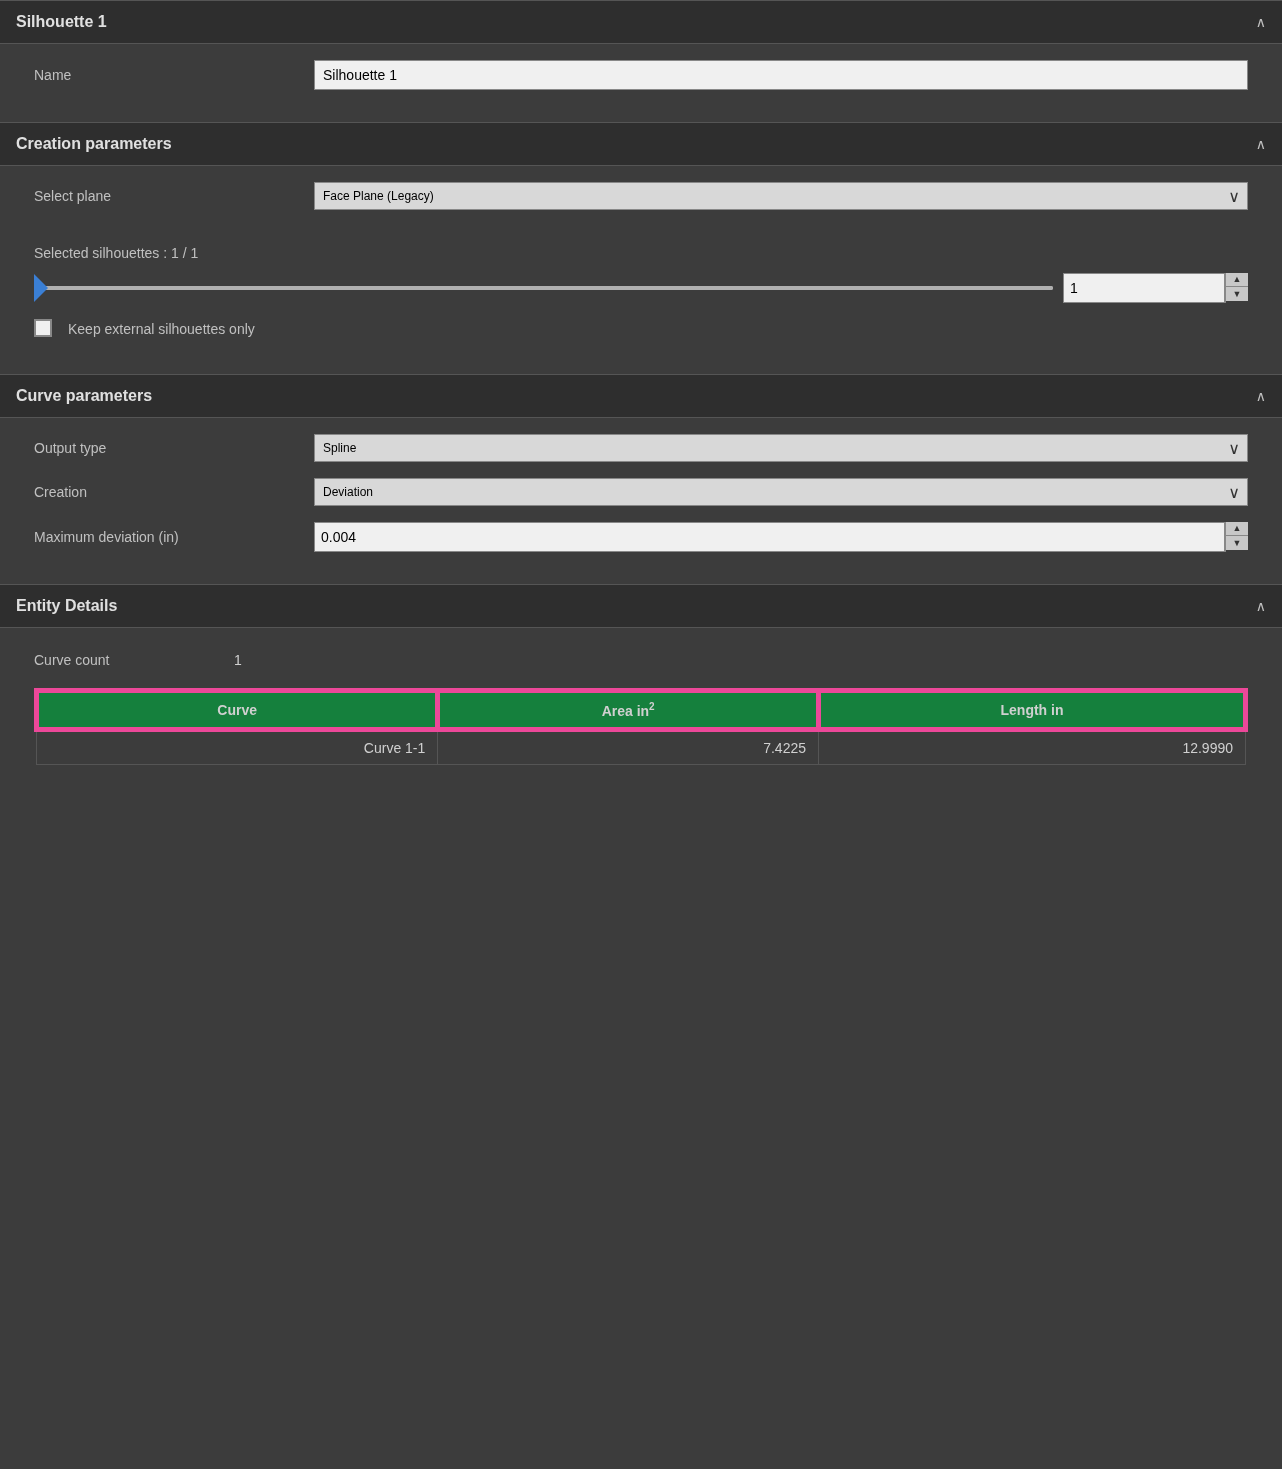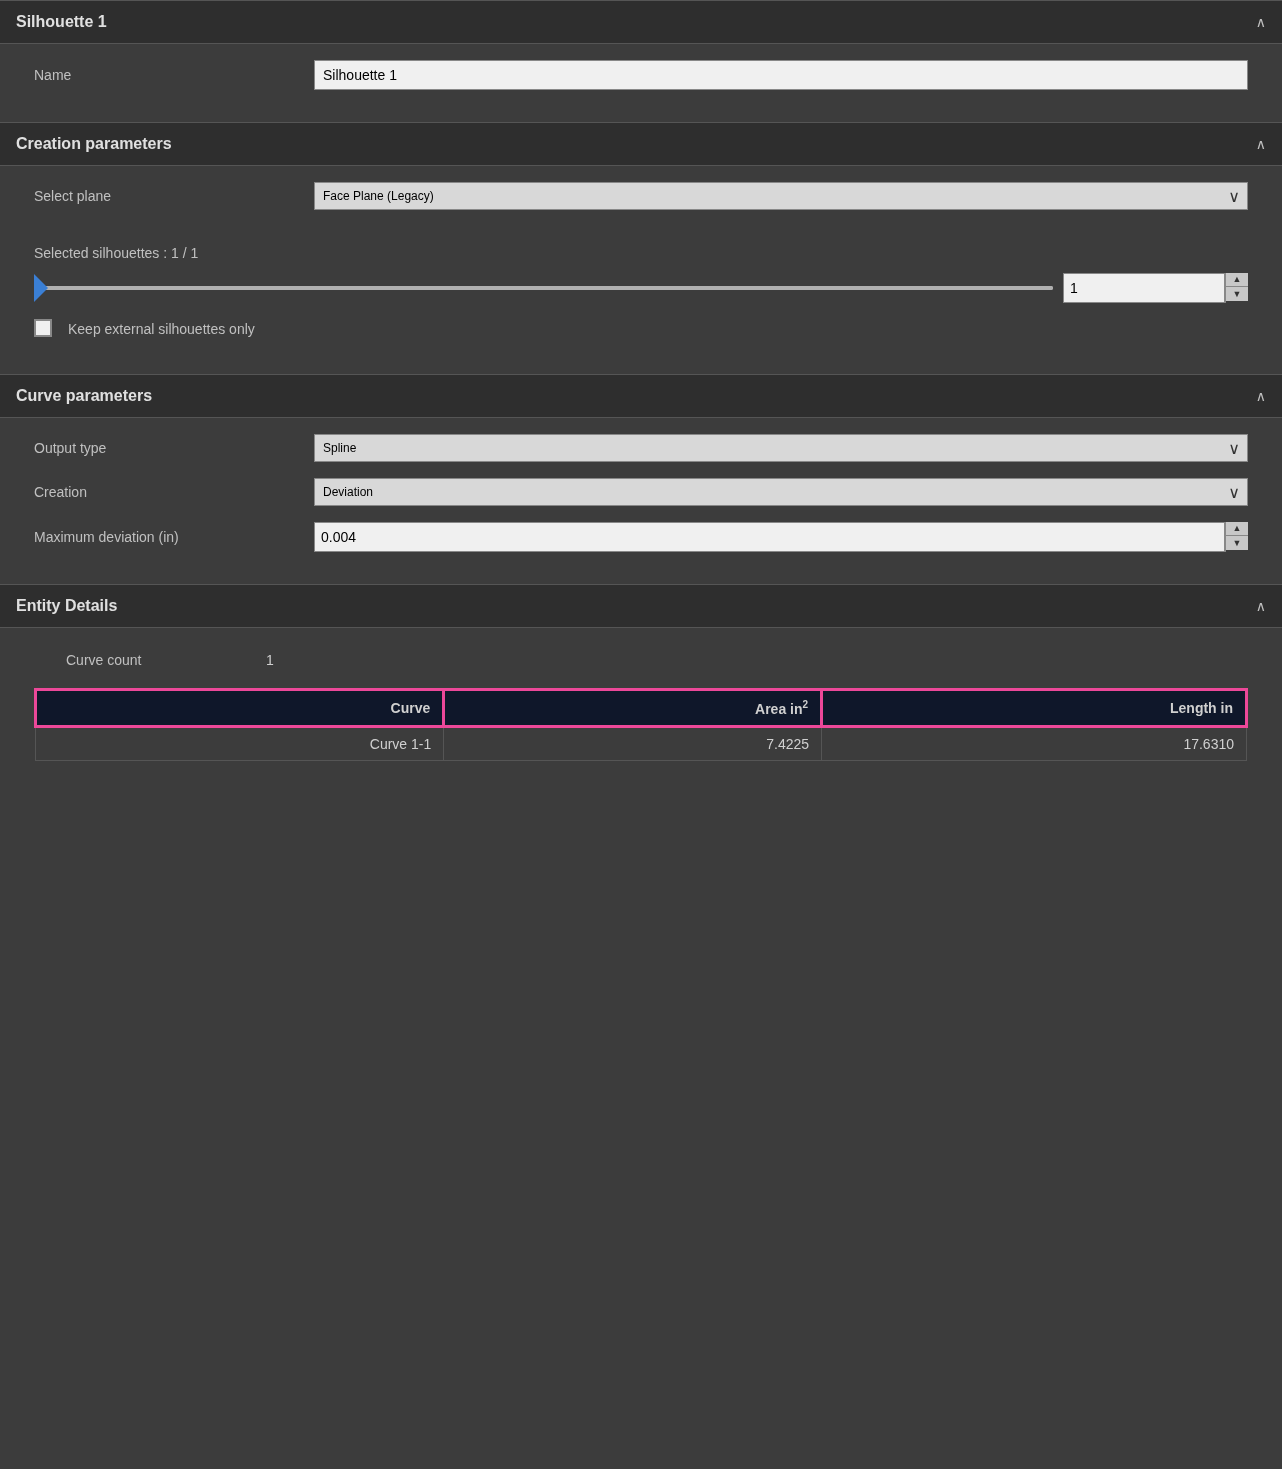--- a/index.html
+++ b/index.html
@@ -218,26 +218,26 @@
     }
 
     
     .entity-table {
       width: 100%;
       border-collapse: collapse;
       margin-top: 12px;
     }
 
     .entity-table th {
-      background-color: #0f172a;
+      background-color: #15803d;
       color: #d0d0d0;
       font-weight: bold;
       padding: 8px 12px;
-      text-align: right;
-      border: 3px solid #ec4899;
+      text-align: center;
+      border: 5px solid #ec4899;
       font-size: 14px;
     }
 
     .entity-table td {
       background-color: #3c3c3c;
       color: #d0d0d0;
       padding: 8px 12px;
       border: 1px solid #555;
       font-size: 14px;
     }
@@ -250,21 +250,20 @@
     .superscript {
       font-size: 10px;
       vertical-align: super;
     }
 
     .curve-count-row {
       display: flex;
       align-items: flex-end;
       margin-bottom: 4px;
       padding: 8px 0;
-      margin-left: 32px;
     }
 
     .curve-count-label {
       color: #c0c0c0;
       min-width: 200px;
       font-size: 14px;
     }
 
     .curve-count-value {
       color: #d0d0d0;
@@ -399,19 +398,19 @@
           </th>
           <th>
             <span>Length in</span>
           </th>
         </tr>
       </thead>
       <tbody>
         <tr class="table-row">
           <td>Curve 1-1</td>
           <td>7.4225</td>
-          <td>17.6310</td>
+          <td>12.9990</td>
         </tr>
       </tbody>
     </table>
   </div>
 
 </div>
 
 </body></html>

